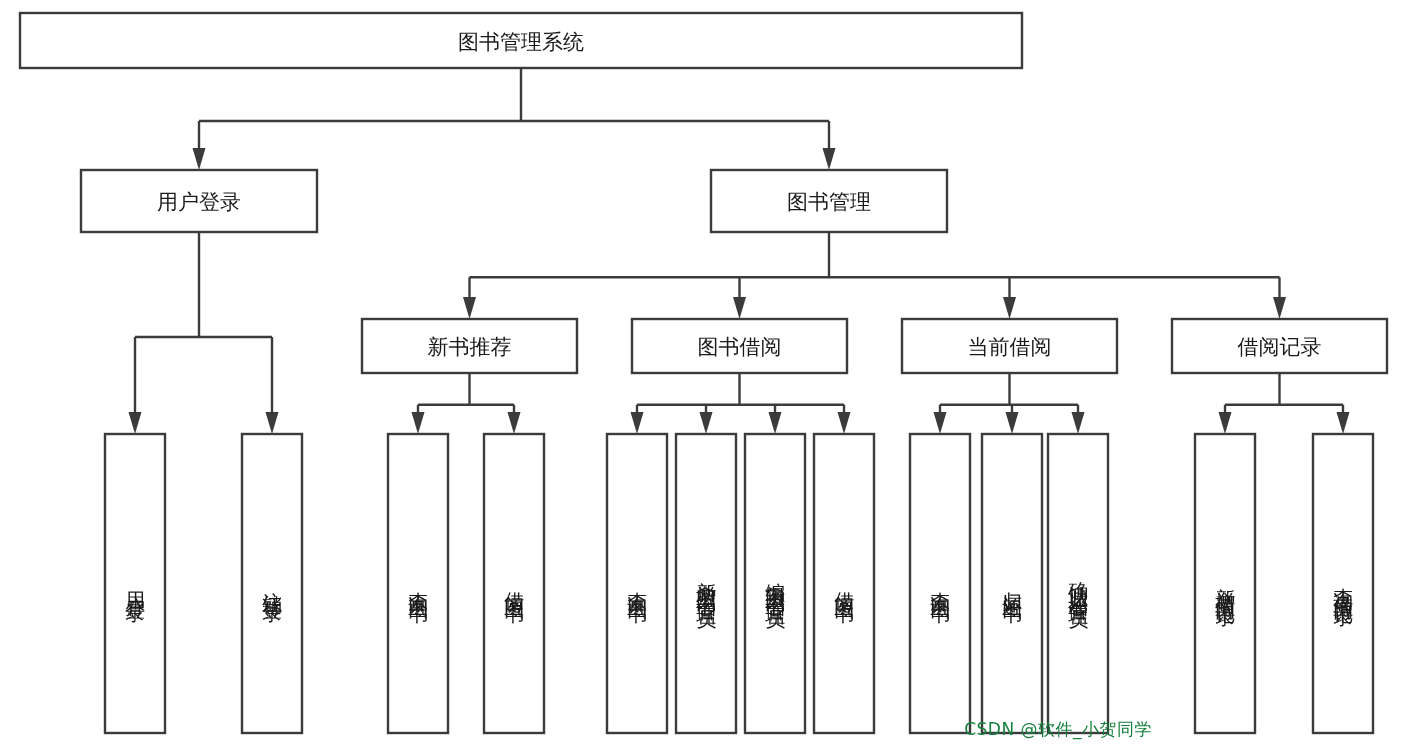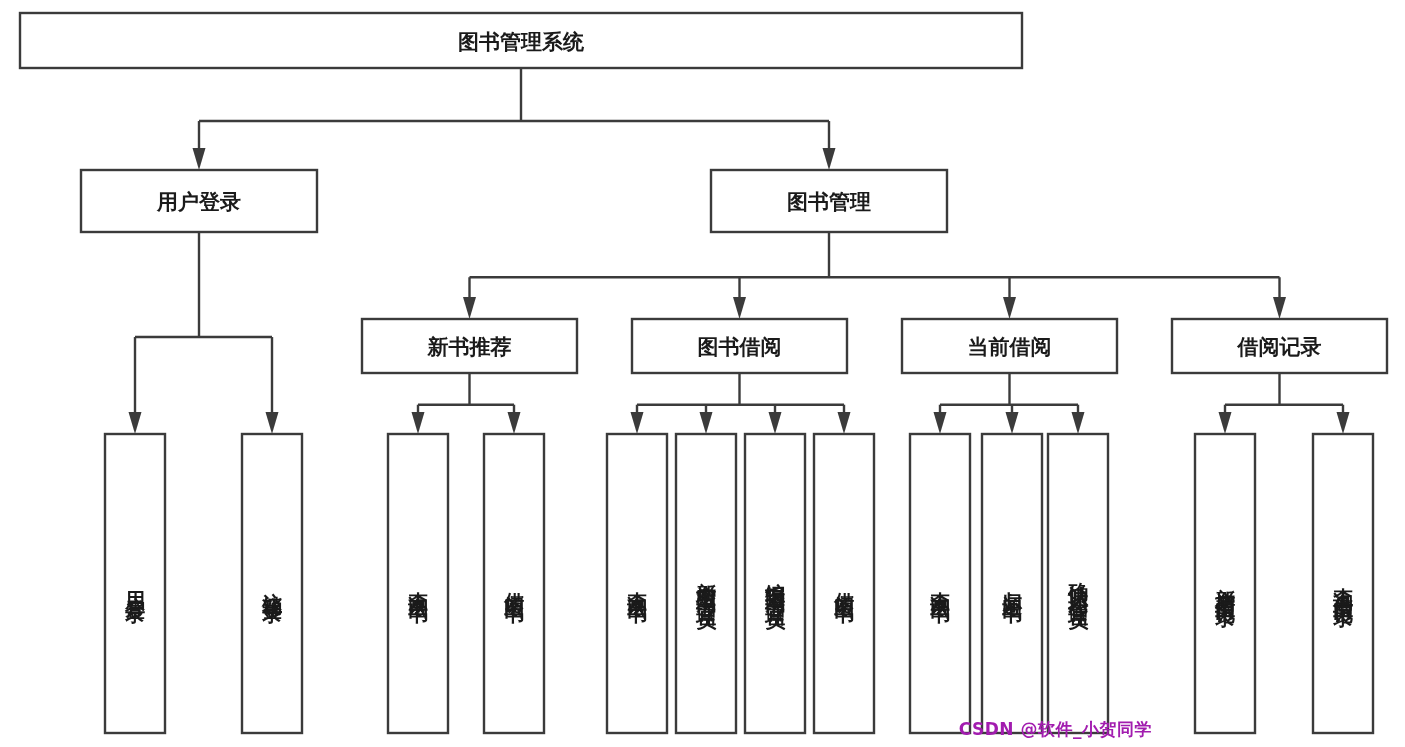--- a/index.html
+++ b/index.html
@@ -12,21 +12,20 @@
     height: 747px;
     font-family: "DejaVu Sans", "Liberation Sans", sans-serif;
     overflow: hidden;
     position: relative;
   }
   #diagram-root {
     position: relative;
     width: 1162px;
     height: 747px;
     background: #ffffff;
-    font-weight: bold;
   }
   svg.canvas {
     position: absolute;
     left: 0;
     top: 0;
     width: 1405px;
     height: 747px;
   }
   .node-box {
     fill: #ffffff;
@@ -67,21 +66,21 @@
     color: #1a1a1a;
     white-space: nowrap;
     text-align: center;
   }
   .watermark {
     position: absolute;
     right: 10px;
     bottom: 6px;
     font-family: "DejaVu Sans", "Liberation Sans", sans-serif;
     font-size: 17px;
-    color: #a21caf;
+    color: #15803d;
     letter-spacing: 0.5px;
     white-space: nowrap;
   }
 </style>
 </head>
 <body>
 
 <div id="diagram-root">
   <svg class="canvas" id="diagram-svg" viewBox="0 0 1405 747" xmlns="http://www.w3.org/2000/svg">
       <g>

